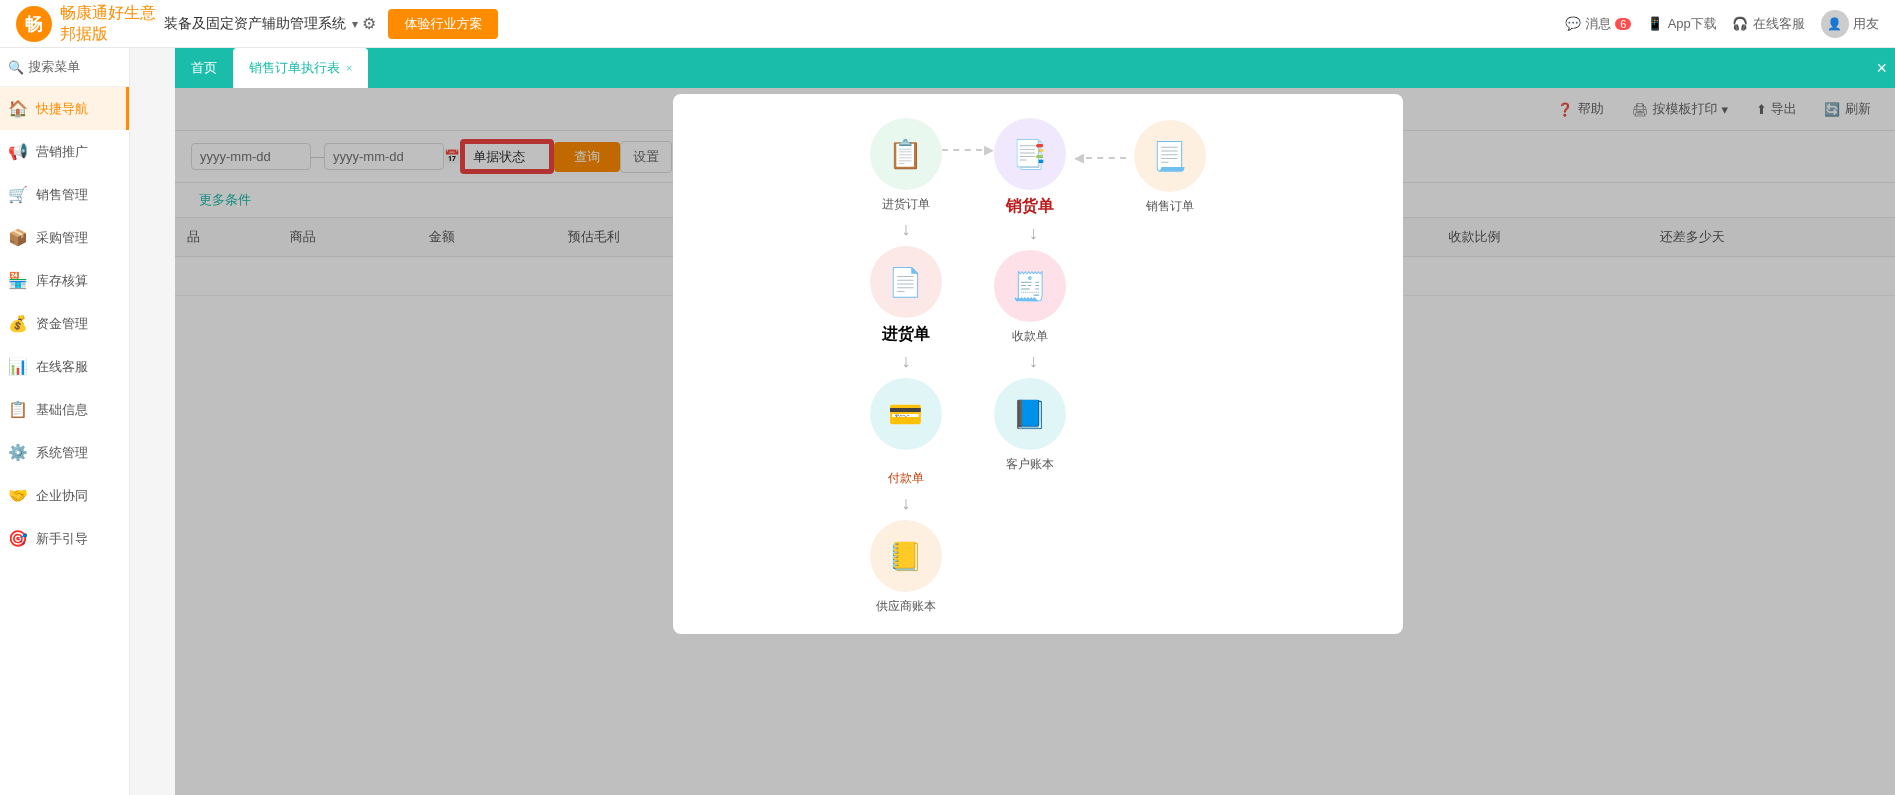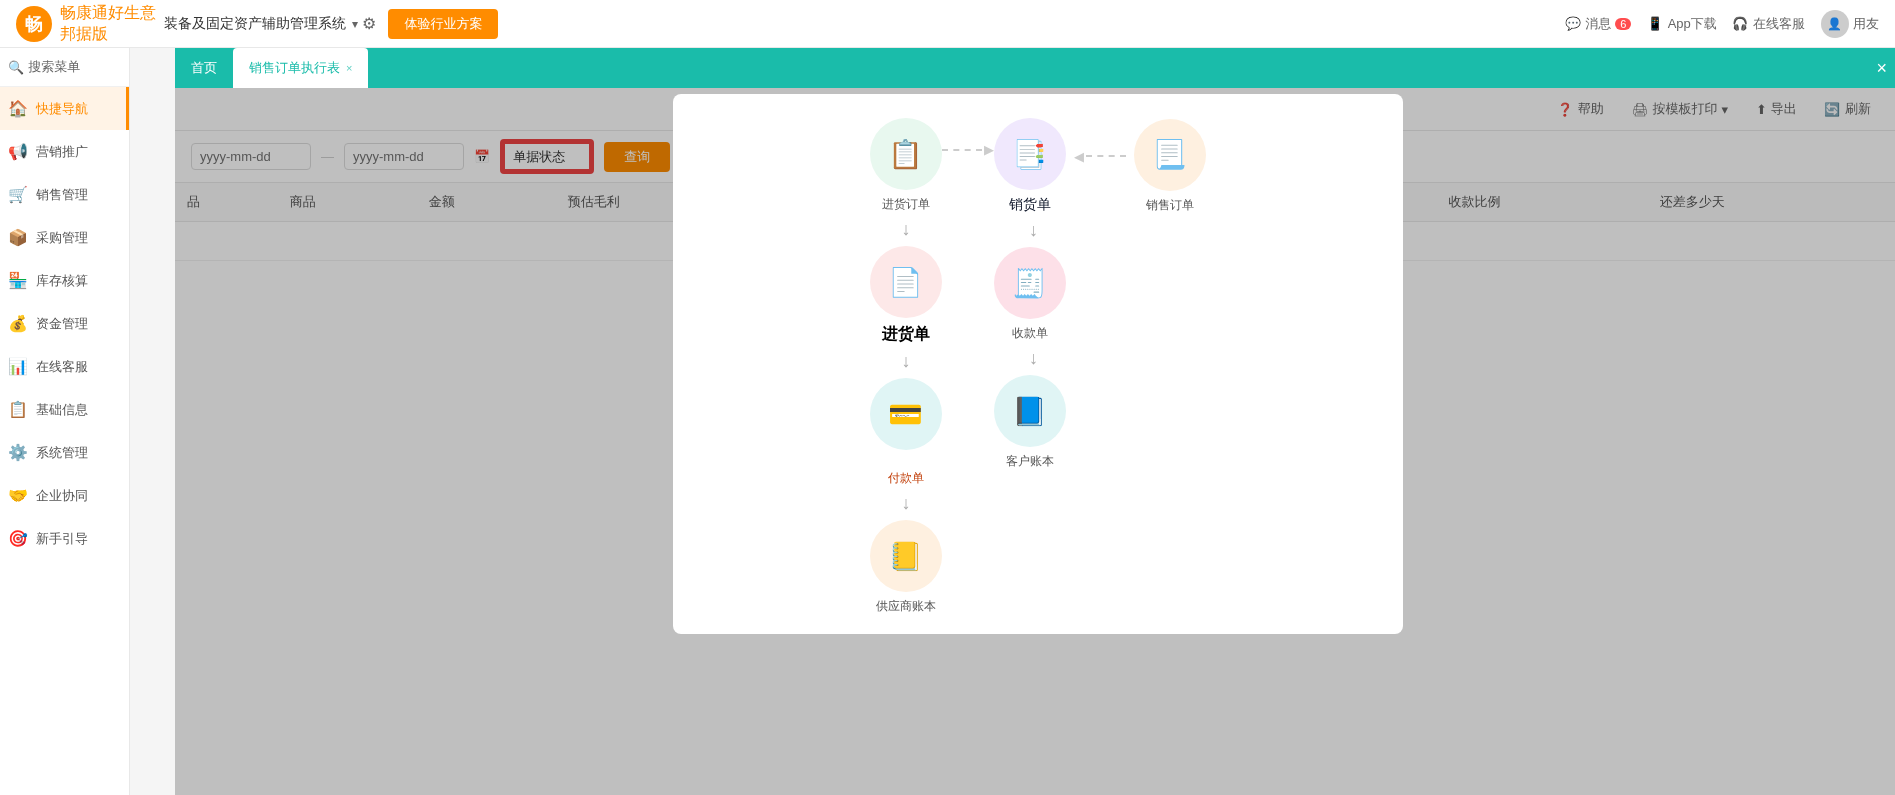--- a/index.html
+++ b/index.html
@@ -187,32 +187,35 @@
               <span>⬆</span>
               <span>导出</span>
             </div>
             <div class="toolbar-btn">
               <span>🔄</span>
               <span>刷新</span>
             </div>
           </div>
         </div>
 
-        <div style="background:#fff; padding: 8px 16px; border-bottom:1px solid #e8e8e8; display:flex; align-items:center; gap:10px;">
+        <div style="background:#fff; padding: 8px 16px; border-bottom:1px solid #e8e8e8; display:flex; align-items:center; ">
           <input class="date-input" type="text" placeholder="yyyy-mm-dd" style="">
           <span style="color:#ccc;">—</span>
           <input class="date-input" type="text" placeholder="yyyy-mm-dd" style="">
           <span class="date-icon">📅</span>
           <select class="status-select">
             <option>单据状态</option>
           </select>
           <button class="query-btn">查询</button>
           <button class="set-btn">设置</button>
         </div>
 
+        <div class="filter-area">
+          <span class="more-conditions">更多条件</span>
+        </div>
 
         <div class="table-area">
           <table class="data-table">
             <thead>
               <tr>
                 <th>品</th>
                 <th>商品</th>
                 <th>金额</th>
                 <th>预估毛利</th>
                 <th>预估毛利率</th>
@@ -269,21 +272,21 @@
               </div>
 
               <div style="display:flex; flex-direction:column; align-items:center;">
 
                 <div style="display:flex; flex-direction:column; align-items:center; margin-bottom: 0;">
 
                   <div style="display:flex; align-items:center; gap:8px;">
 
                     <div style="display:flex; flex-direction:column; align-items:center;">
                       <div style="width:72px;height:72px;border-radius:50%;background:#f0e8fd;display:flex;align-items:center;justify-content:center;font-size:28px;">📑</div>
-                      <span style="font-size:14px;color:#0f172a;margin-top:6px;">销货单</span>
+                      <span style="font-size:16px;color:#b91c1c;margin-top:6px;font-weight:bold;">销货单</span>
                     </div>
 
                     <div style="display:flex;align-items:center;gap:2px;margin-bottom:20px;">
                       <span style="color:#ccc;">◀</span>
                       <div style="width:40px;border-top:2px dashed #ccc;"></div>
                     </div>
 
                     <div style="display:flex; flex-direction:column; align-items:center;">
                       <div style="width:72px;height:72px;border-radius:50%;background:#fef0e0;display:flex;align-items:center;justify-content:center;font-size:28px;">📃</div>
                       <span style="font-size:12px;color:#555;margin-top:6px;">销售订单</span>

